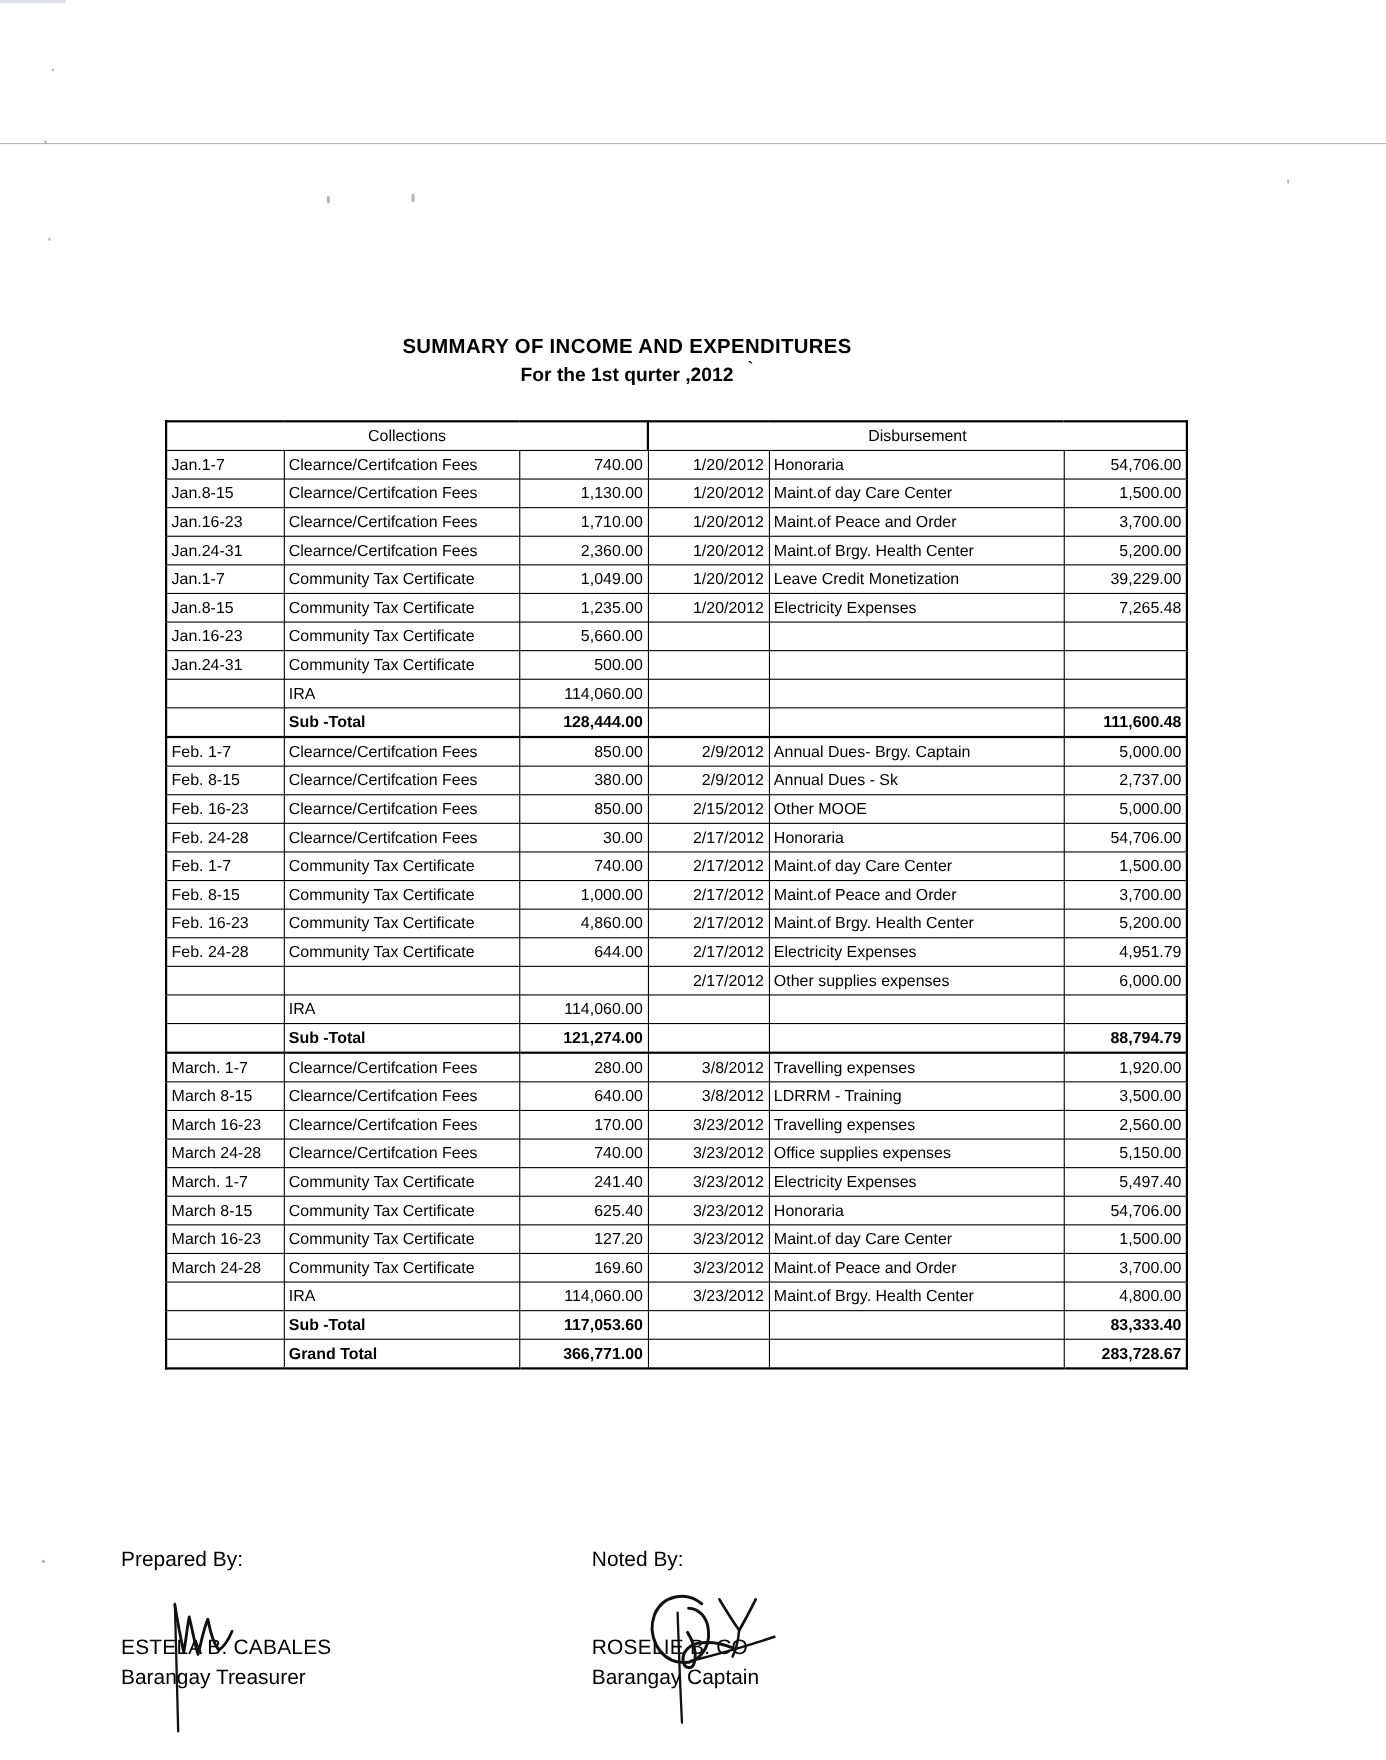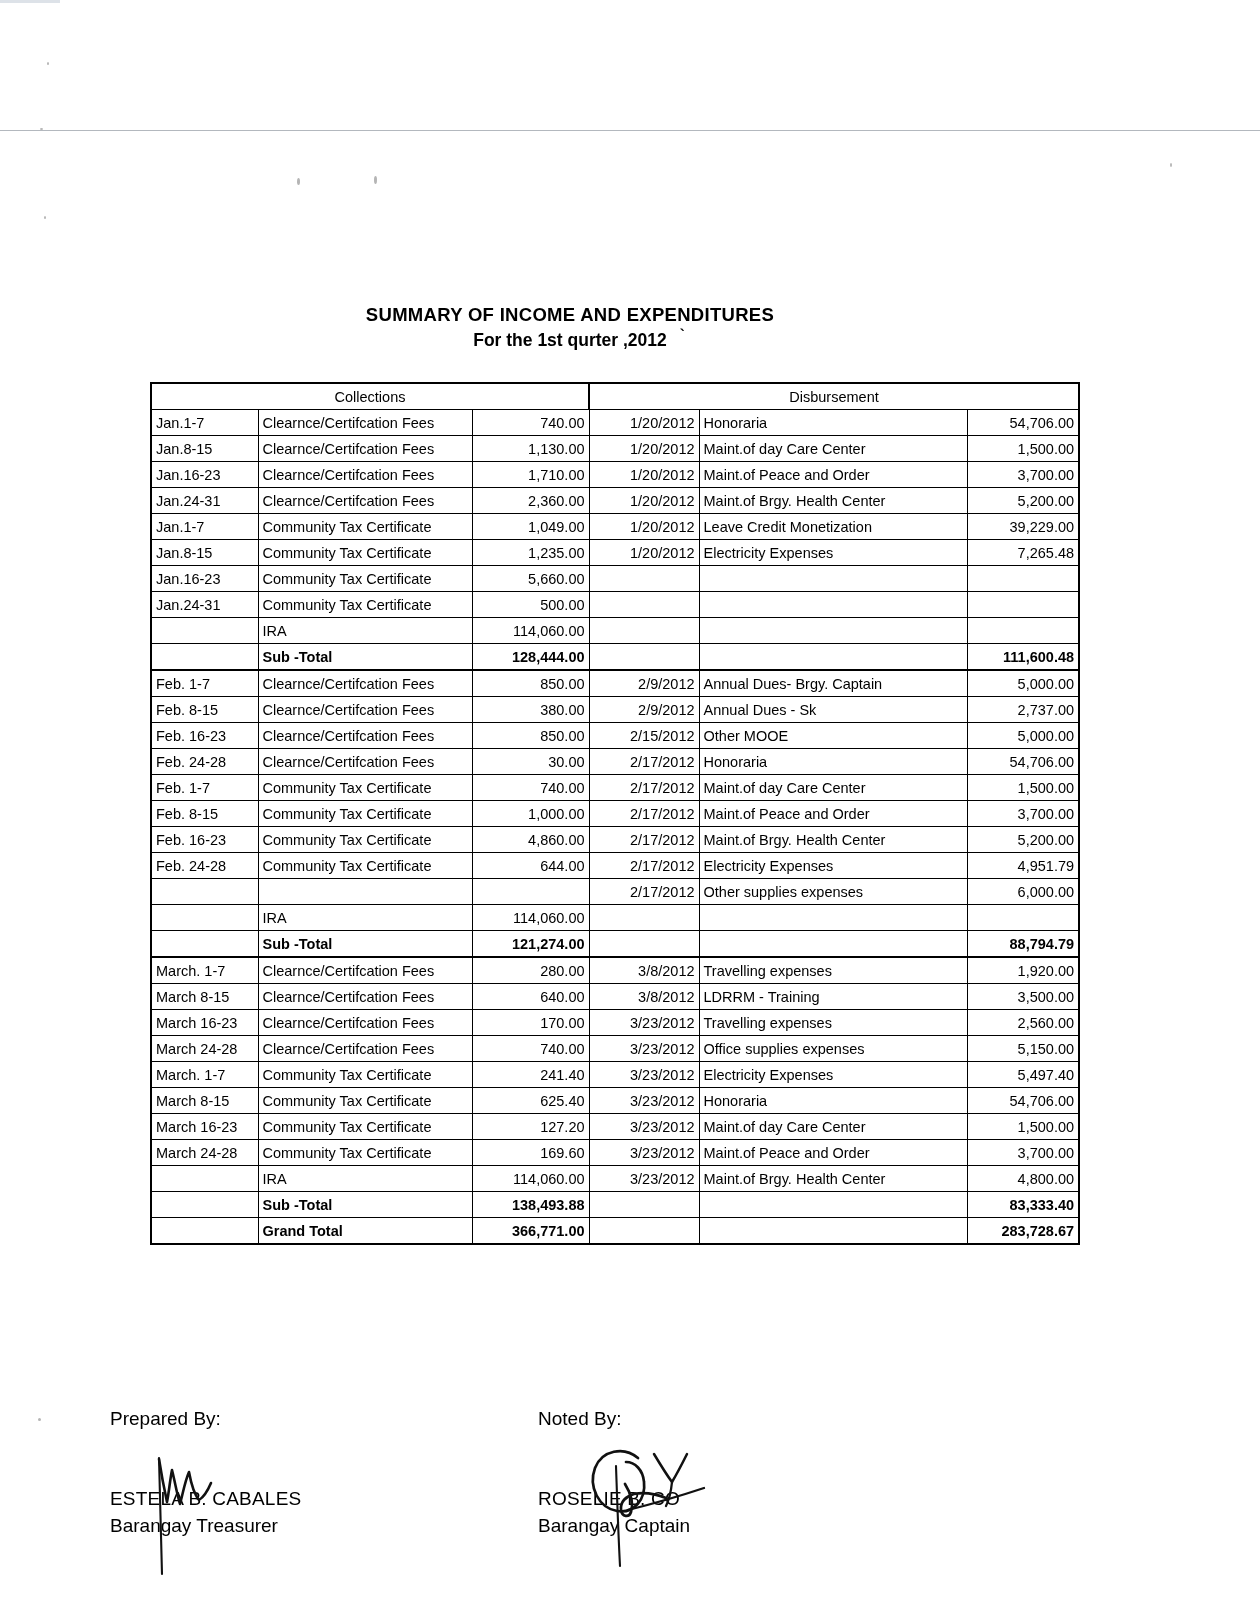--- a/index.html
+++ b/index.html
@@ -454,21 +454,21 @@
         <td class="edge-l"></td>
         <td>IRA</td>
         <td class="num">114,060.00</td>
         <td class="num">3/23/2012</td>
         <td>Maint.of Brgy. Health Center</td>
         <td class="num edge-r">4,800.00</td>
       </tr>
       <tr>
         <td class="edge-l"></td>
         <td class="bold">Sub -Total</td>
-        <td class="num bold">138,493.88</td>
+        <td class="num bold">117,053.60</td>
         <td></td>
         <td></td>
         <td class="num bold edge-r">83,333.40</td>
       </tr>
 
       <tr>
         <td class="edge-l thickbottom"></td>
         <td class="bold thickbottom">Grand Total</td>
         <td class="num bold thickbottom">366,771.00</td>
         <td class="thickbottom"></td>

